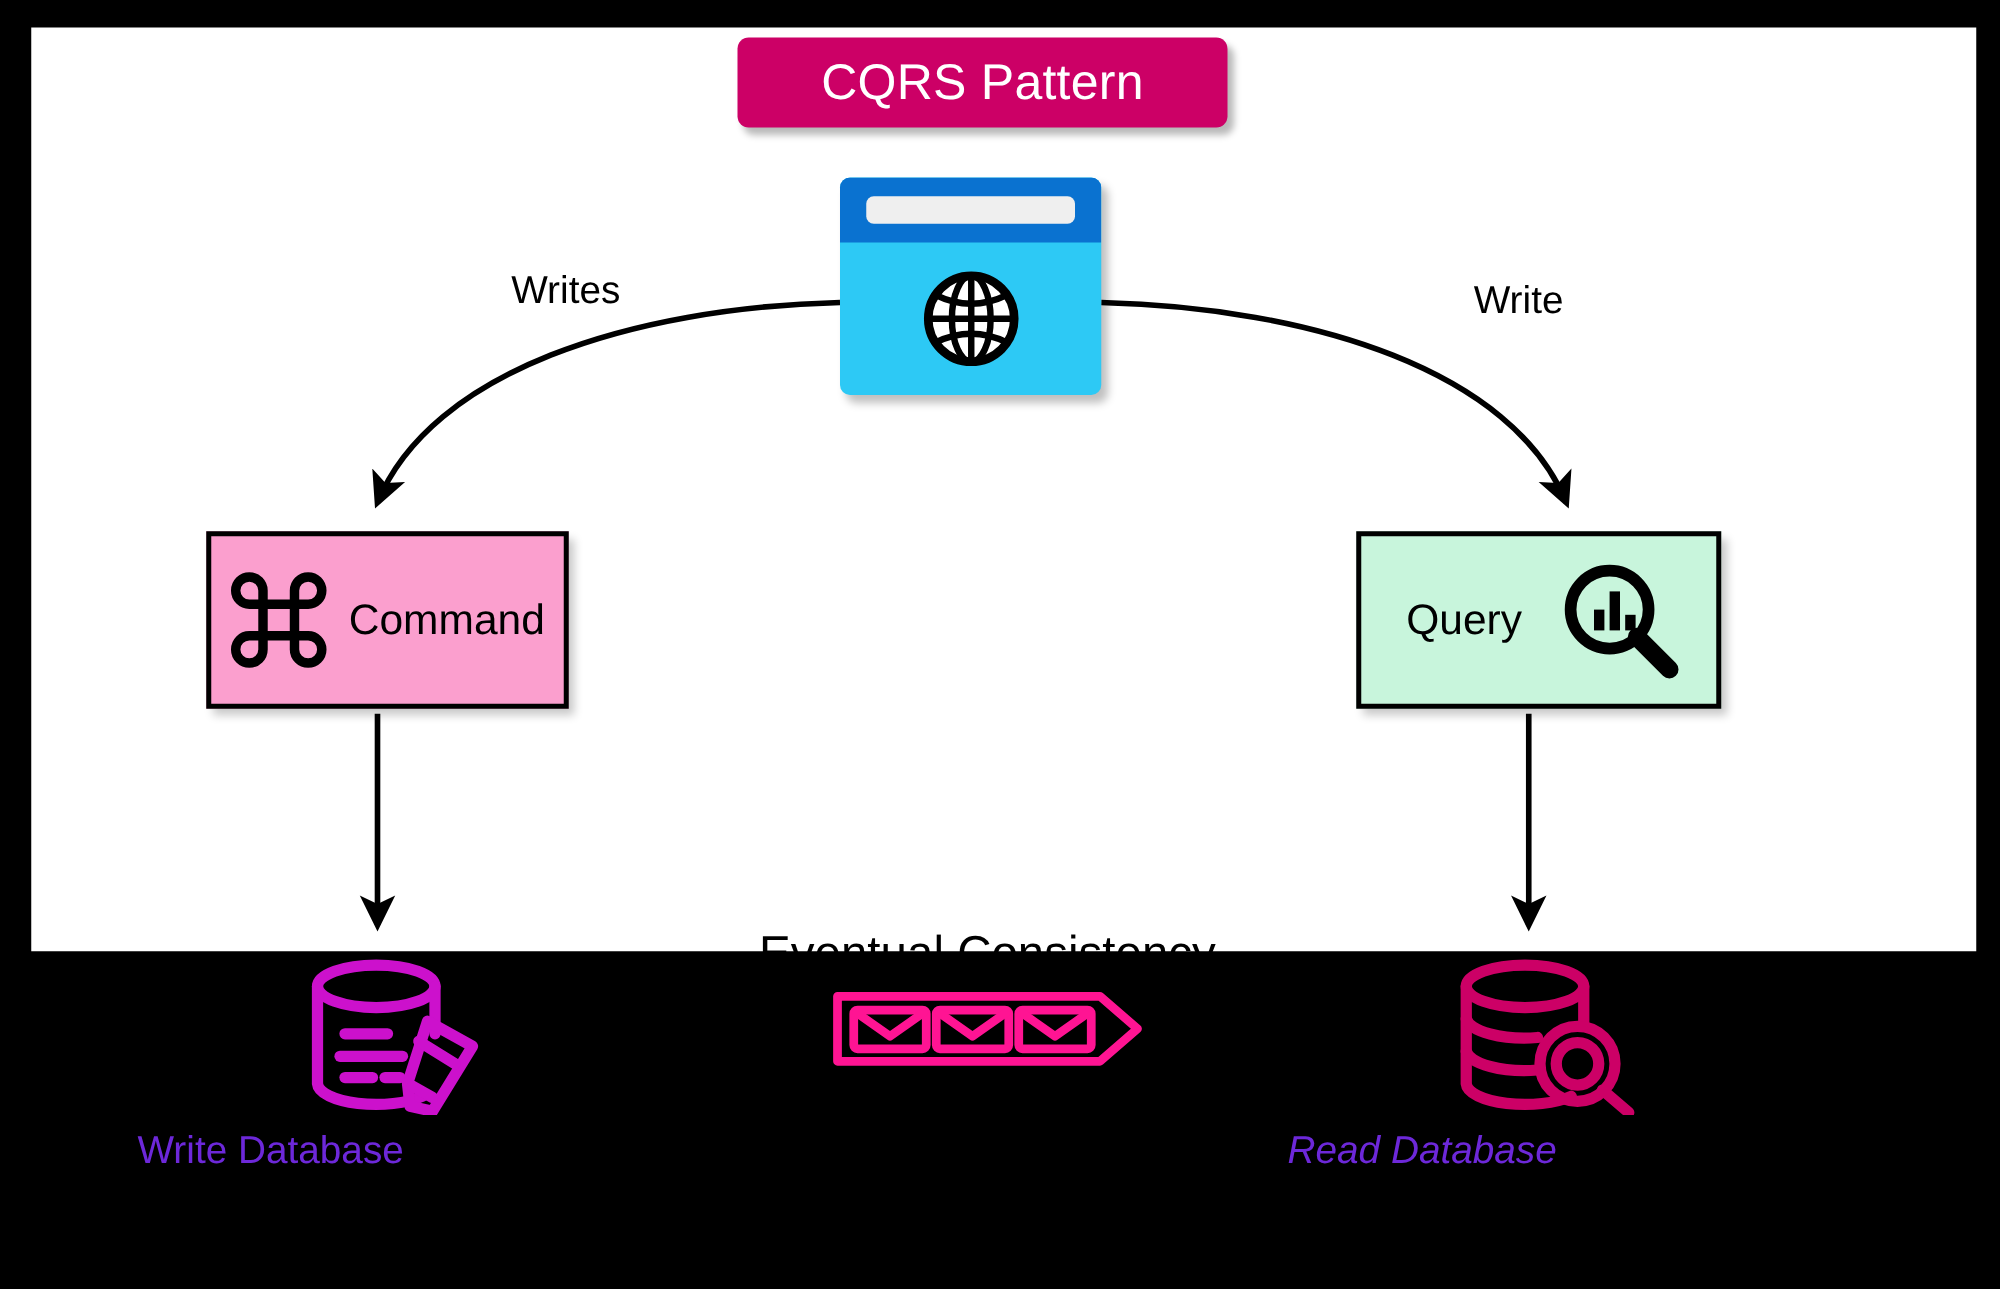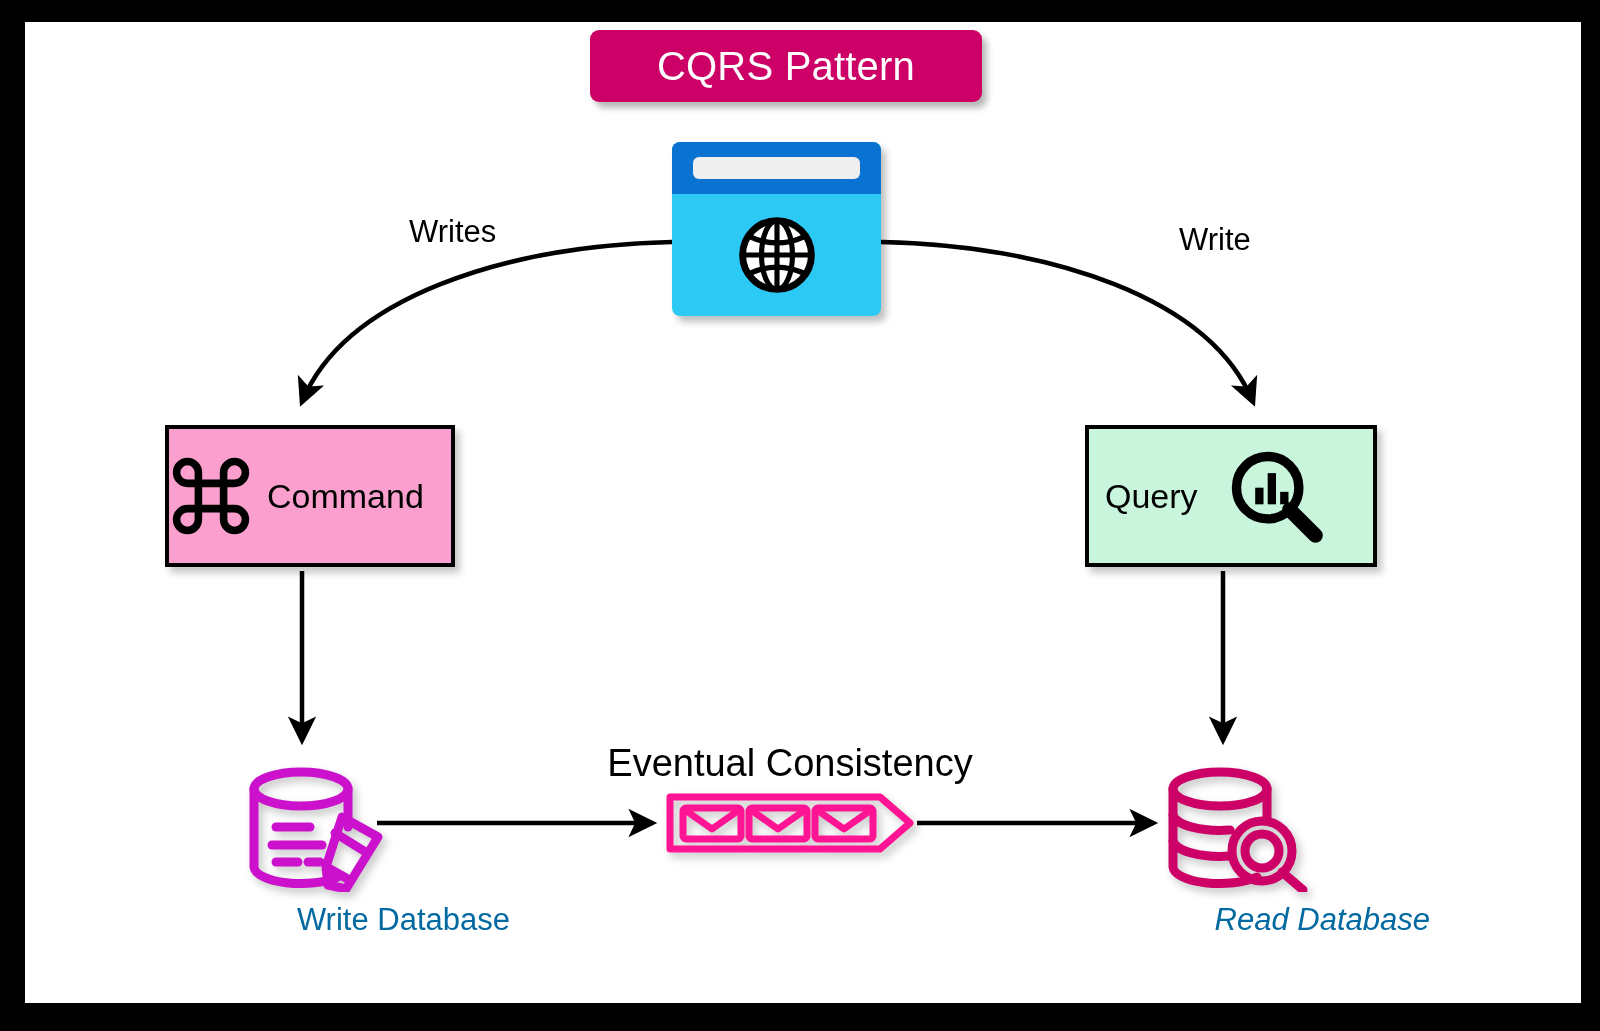--- a/index.html
+++ b/index.html
@@ -6,21 +6,21 @@
   * { margin:0; padding:0; box-sizing:border-box; }
   html, body {
     width:1600px; height:1031px;
     background:#000000;
     font-family:"Liberation Sans", sans-serif;
     overflow:hidden;
   }
   #frame {
     position:absolute;
     left:25px; top:22px;
-    width:1556px; height:981px;
+    width:1556px; height:739px;
     background:#ffffff;
   }
   #canvas {
     position:absolute; left:0; top:0;
     width:1556px; height:981px;
   }
   
   .node { position:absolute; }
 
   
@@ -73,39 +73,40 @@
     border:4px solid #000;
     display:flex; align-items:center;
     box-shadow:5px 6px 7px rgba(0,0,0,0.22);
     z-index:4;
   }
   #command-node {
     left:140px; top:403px;
     width:290px; height:142px;
     background:#FB9FCE;
     justify-content:flex-start;
+    padding-left:12px;
   }
   #query-node {
     left:1060px; top:403px;
     width:292px; height:142px;
     background:#C8F5DC;
     justify-content:flex-start;
-    padding-left:16px;
+    padding-left:36px;
   }
   .proc-label { font-size:34px; color:#000; white-space:nowrap; }
   #command-node .proc-label { margin-left:14px; }
   #query-node .proc-label { margin-left:0; }
 
   
   #write-db-node { left:213px; top:735px; width:160px; height:135px; z-index:4; }
   #read-db-node  { left:1133px; top:735px; width:160px; height:135px; z-index:4; }
   .db-caption {
     position:absolute;
-    width:400px; text-align:right;
-    font-size:31px; color:#0369a1; white-space:nowrap;
+    width:400px; text-align:left;
+    font-size:31px; color:#6d28d9; white-space:nowrap;
   }
   #write-db-caption { left:85px; top:880px; }
   #read-db-caption  { left:1005px; top:880px;font-style:italic; }
 
   
   #queue-node { left:640px; top:770px; width:250px; height:62px; z-index:4; }
   #queue-caption {
     position:absolute; left:555px; top:720px;
     width:420px; text-align:center;
     font-size:38px; color:#000; white-space:nowrap;

